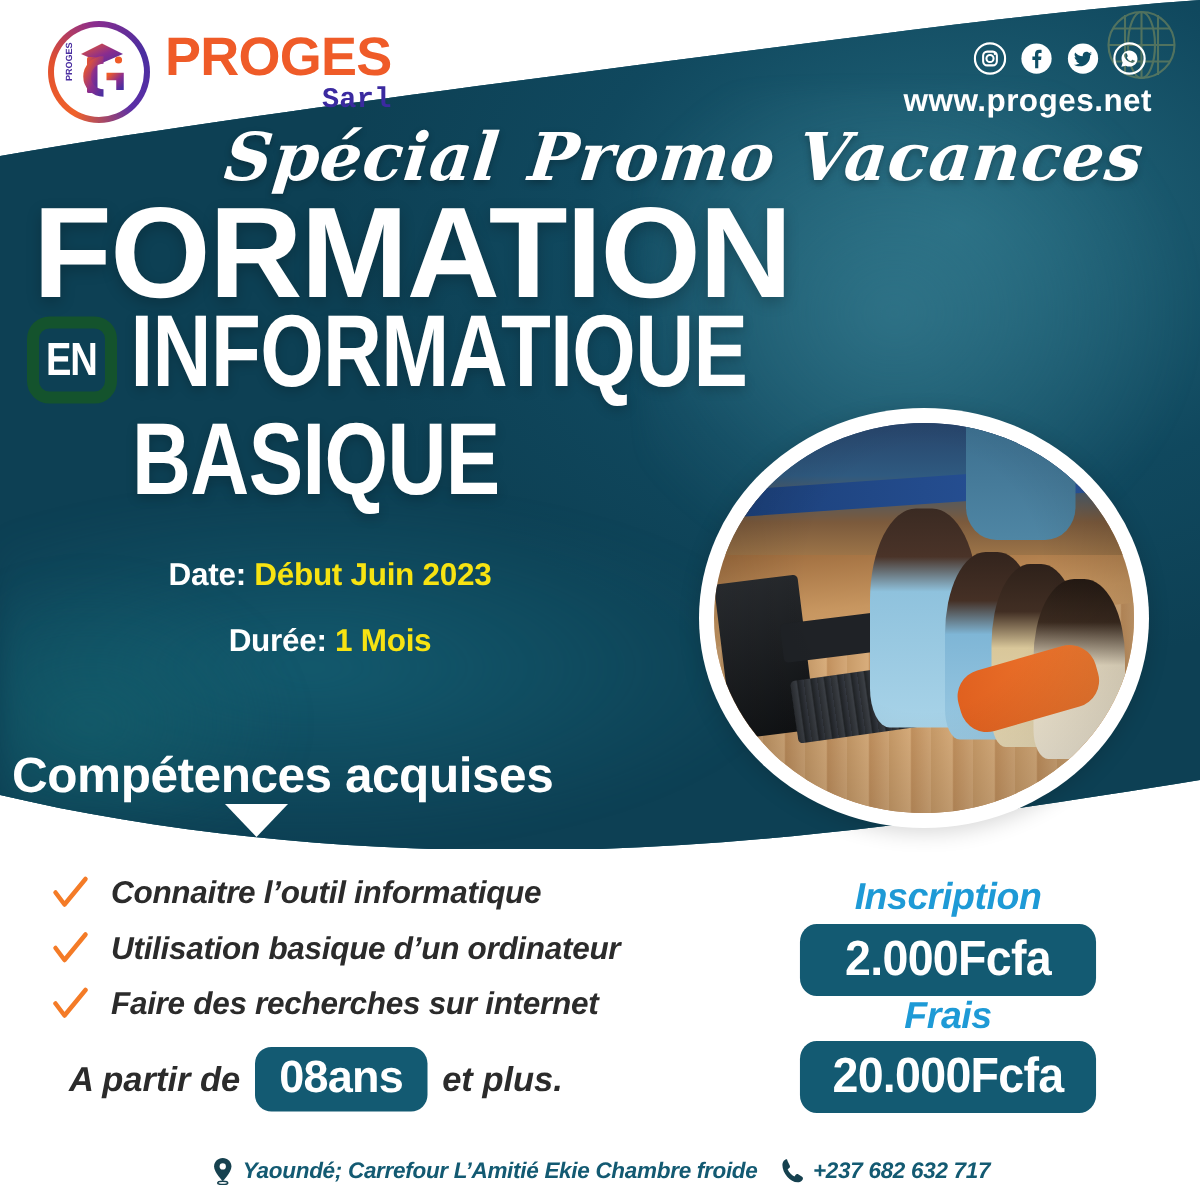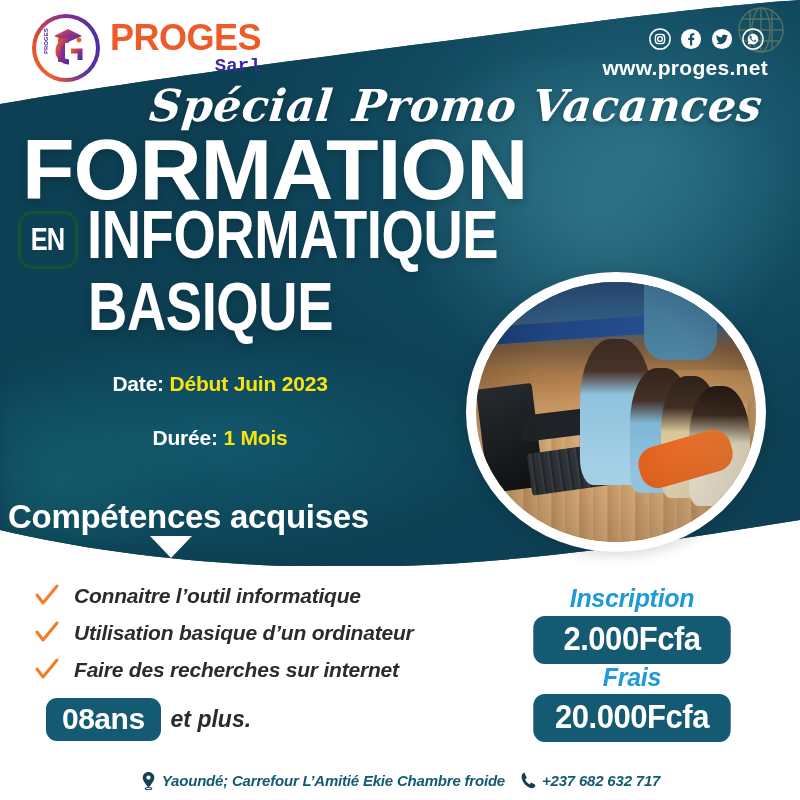--- a/index.html
+++ b/index.html
@@ -110,21 +110,21 @@
     text-shadow: 0 3px 10px rgba(0,0,0,0.22);
   }
 
   
   .row-info {
     position: absolute; left: 18px; top: 206px;
     display: flex; align-items: flex-start; gap: 9px;
   }
   .en-badge {
     width: 60px; height: 58px;
-    border: 3px solid #14532d; border-radius: 15px;
+    border: 8px solid #14532d; border-radius: 15px;
     display: flex; align-items: center; justify-content: center;
     margin-top: 5px;
   }
   .en-badge span {
     font-size: 31px; font-weight: 700; color: #ffffff;
     letter-spacing: -1px; transform: scaleX(0.82);
   }
   .h-info {
     font-size: 68px; font-weight: 700; color: #ffffff;
     line-height: 0.84; letter-spacing: -0.5px;
@@ -143,21 +143,21 @@
   
   .meta-block {
     position: absolute; left: 0; top: 372px; width: 440px;
     text-align: center;
   }
   .meta-line {
     font-size: 21px; font-weight: 700; color: #ffffff;
     line-height: 1.12; letter-spacing: -0.2px;
   }
   .meta-line .hl { color: #f7e312; }
-  .meta-duree { margin-top: 30px; }
+  .meta-duree { margin-top: 20px; }
 
   
   .comp-title {
     position: absolute; left: 8px; top: 498px;
     font-size: 33px; font-weight: 700; color: #ffffff;
     letter-spacing: -0.3px;
     padding-bottom: 5px;
     border-bottom: 3px solid #ffffff;
     width: 374px;
   }
@@ -409,20 +409,21 @@
     </div>
     <div class="check-item">
       <svg class="check-mark" viewBox="0 0 26 26">
         <path d="M3 12 L9 20 L23 3" fill="none" stroke="#f47b27" stroke-width="3" stroke-linecap="round" stroke-linejoin="round"></path>
       </svg>
       <span class="check-text">Faire des recherches sur internet</span>
     </div>
   </div>
 
   <div class="age-line">
+    <span class="age-txt">A partir de</span>
     <span class="age-badge">08ans</span>
     <span class="age-txt">et plus.</span>
   </div>
 
   <div class="price-col">
     <div>
       <div class="price-label">Inscription</div>
       <div class="price-box">2.000Fcfa</div>
     </div>
     <div class="price-grp-2">

